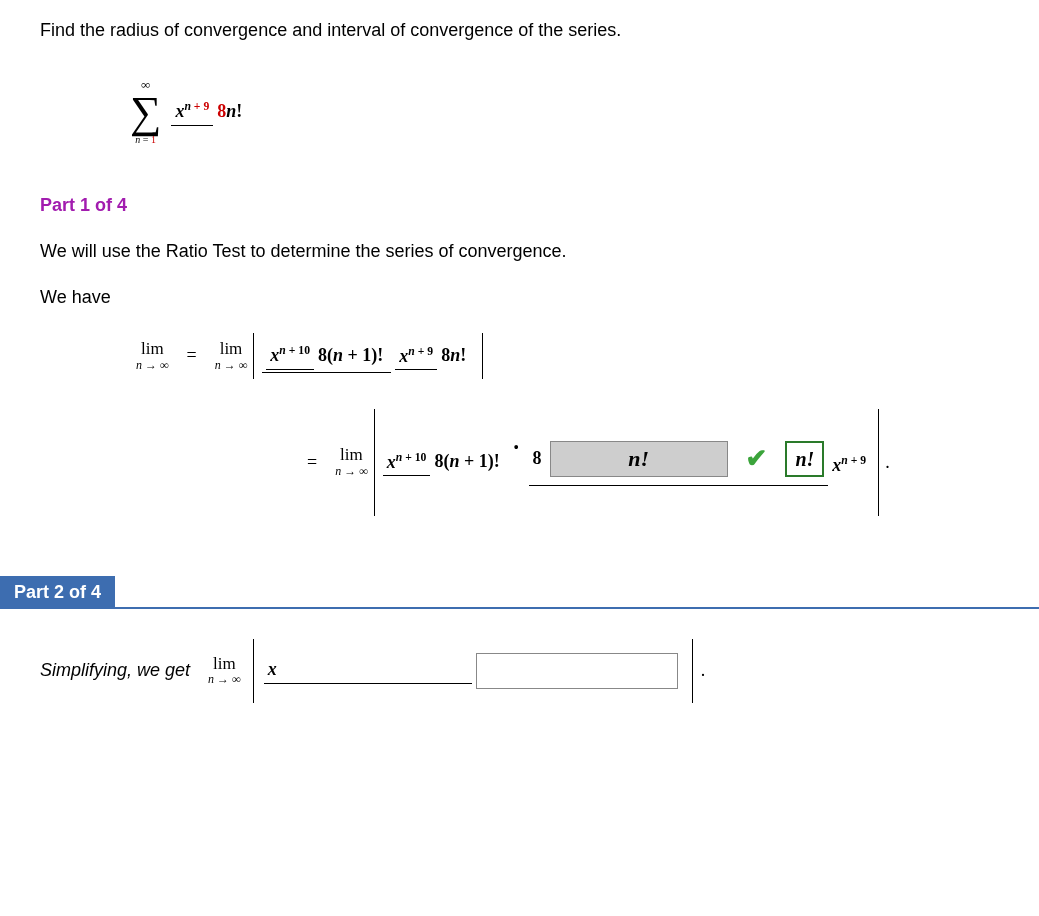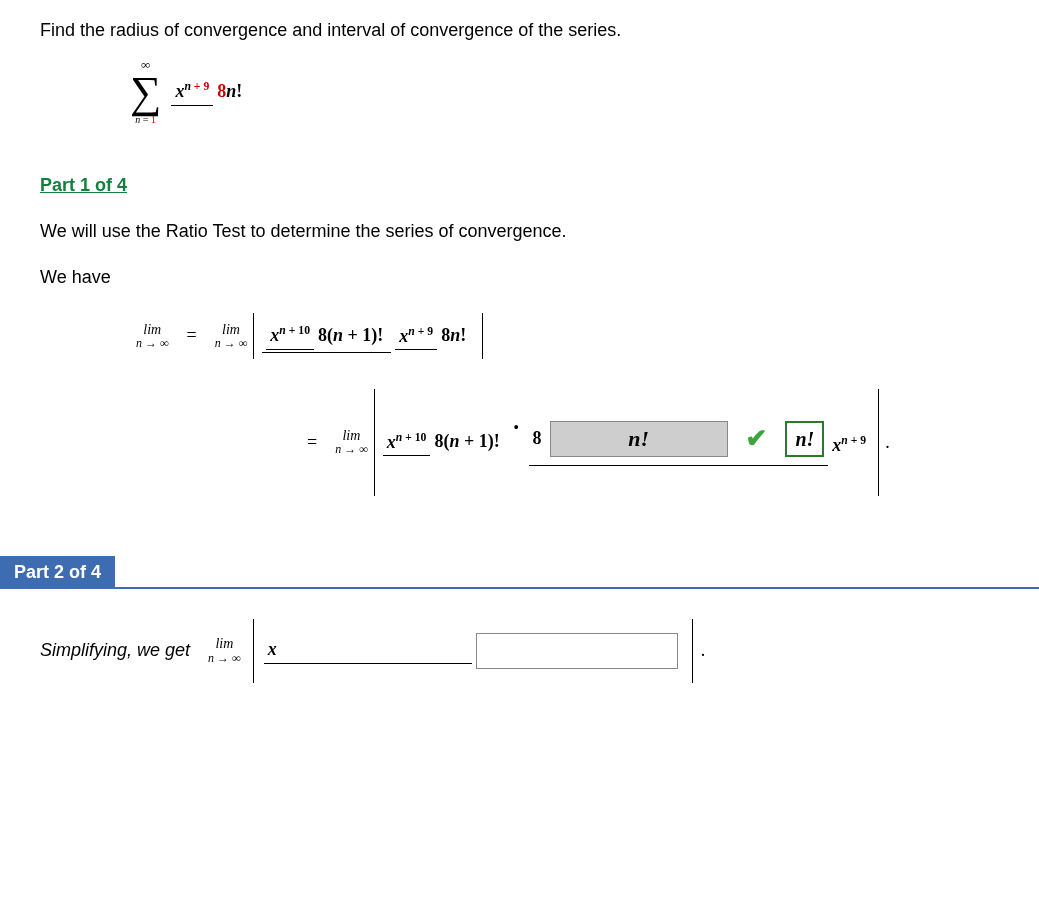--- a/index.html
+++ b/index.html
@@ -6,31 +6,30 @@
     font-family: Verdana, Geneva, sans-serif;
     font-size: 18px;
     margin: 0;
     padding: 20px 40px;
     color: #000;
     background: #fff;
     width: 1039px;
     box-sizing: border-box;
   }
   .problem-statement {
-    margin-bottom: 12px;
+    margin-bottom: 32px;
   }
   .formula-block {
     margin-left: 90px;
     margin-bottom: 50px;
   }
   .part-heading {
-    color: #15803d;
+    color: #a21caf;
     font-weight: bold;
     margin-bottom: 25px;
-    text-decoration: underline;
   }
   .text-line {
     margin-bottom: 25px;
   }
   .math {
     font-family: "Times New Roman", Times, serif;
     font-style: italic;
   }
   .mathn {
     font-family: "Times New Roman", Times, serif;
@@ -73,21 +72,21 @@
     margin-left: 255px;
     margin-bottom: 60px;
   }
   .lim {
     display: inline-flex;
     flex-direction: column;
     align-items: center;
     line-height: 1.1;
     margin: 0 6px;
   }
-  .lim .lim-top { font-family: Verdana; font-size: 14px; font-style: italic; }
+  .lim .lim-top { font-family: Verdana; font-size: 17px; }
   .lim .lim-bot { font-size: 12px; font-style: italic; font-family: "Times New Roman"; }
   .abs {
     border-left: 1.5px solid #000;
     border-right: 1.5px solid #000;
     padding: 6px 8px;
     display: inline-flex;
   }
   .abs.tall { padding: 30px 8px; }
   .eq { margin: 0 12px; font-family: Verdana; }
   .dot { margin: 0 10px; font-size: 14px; vertical-align: middle; }

